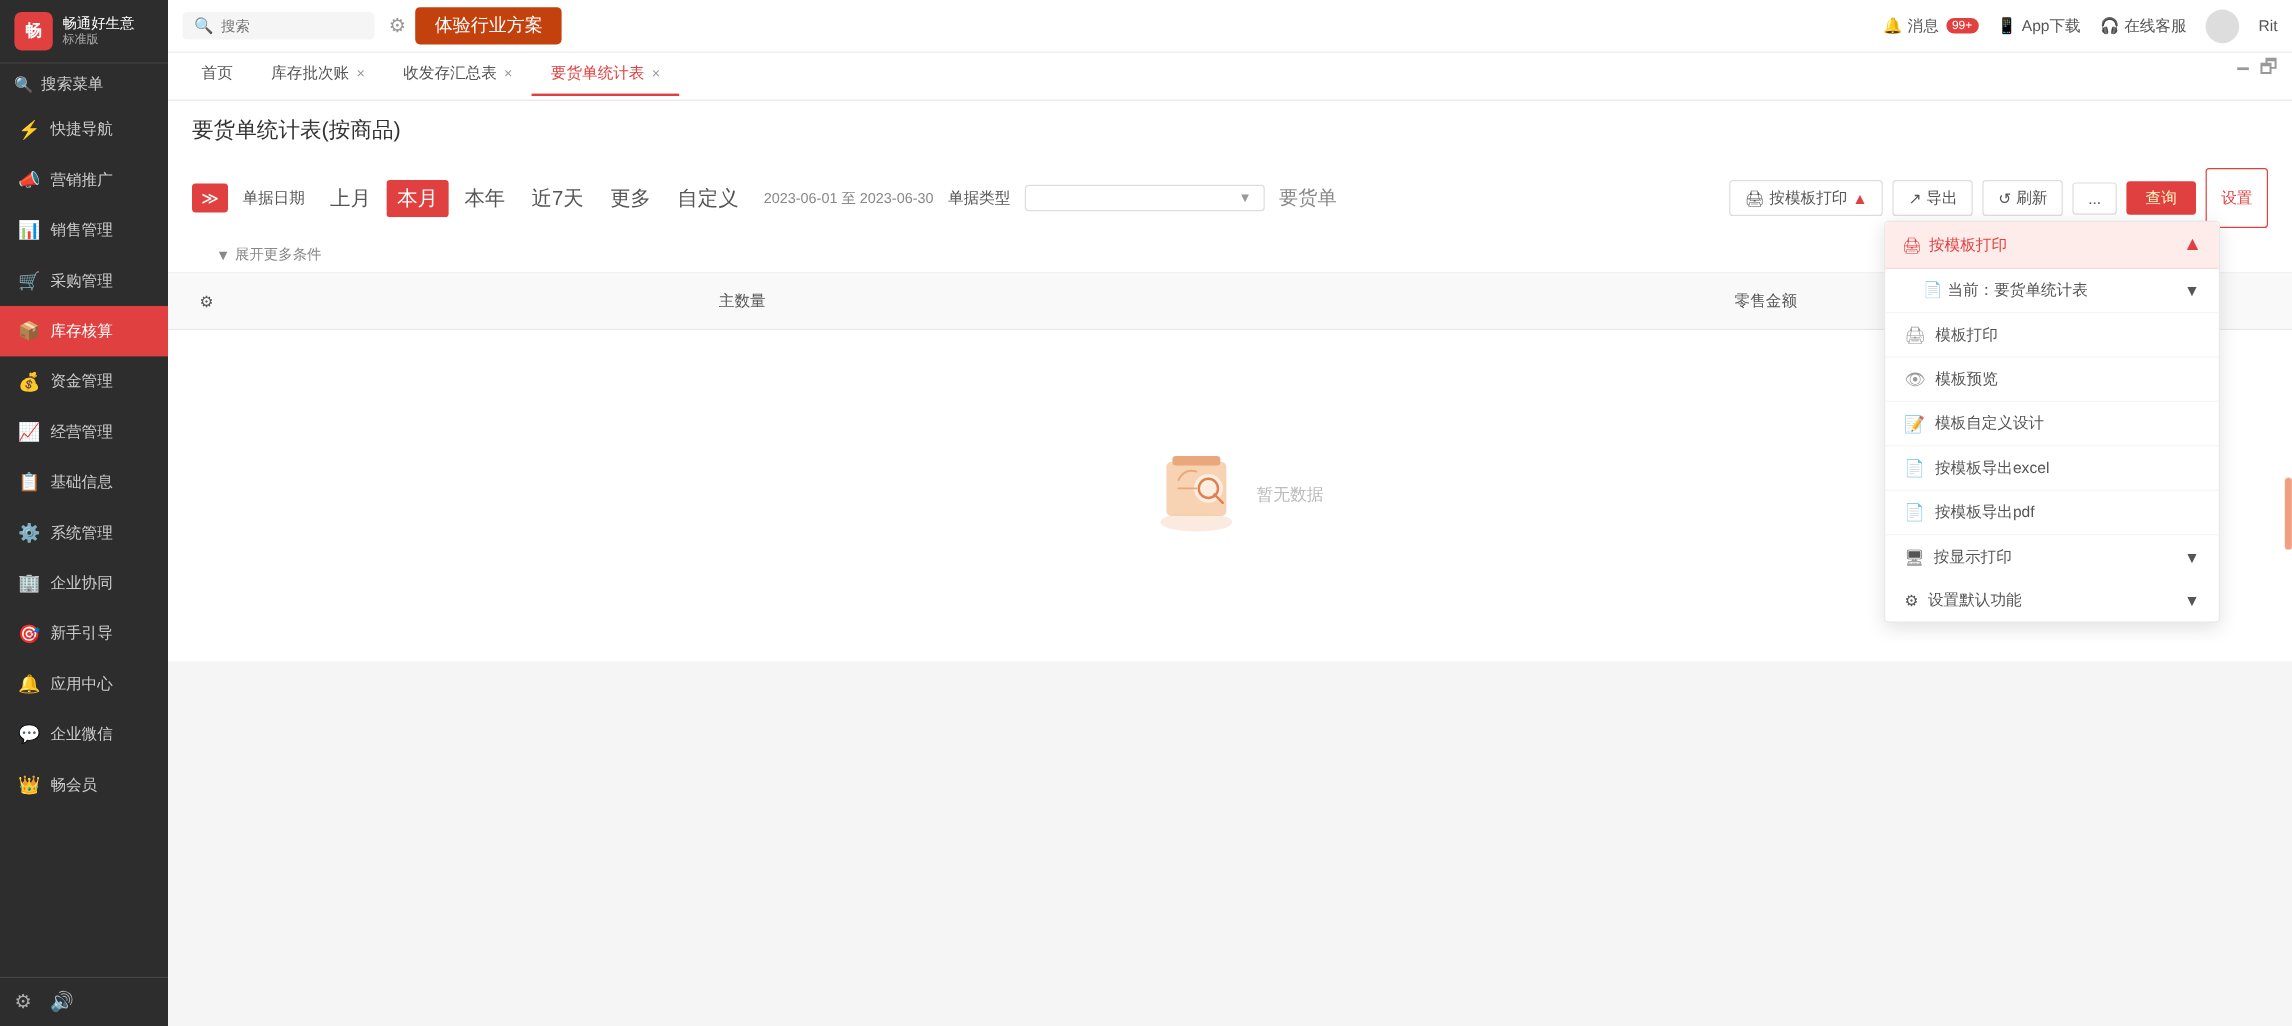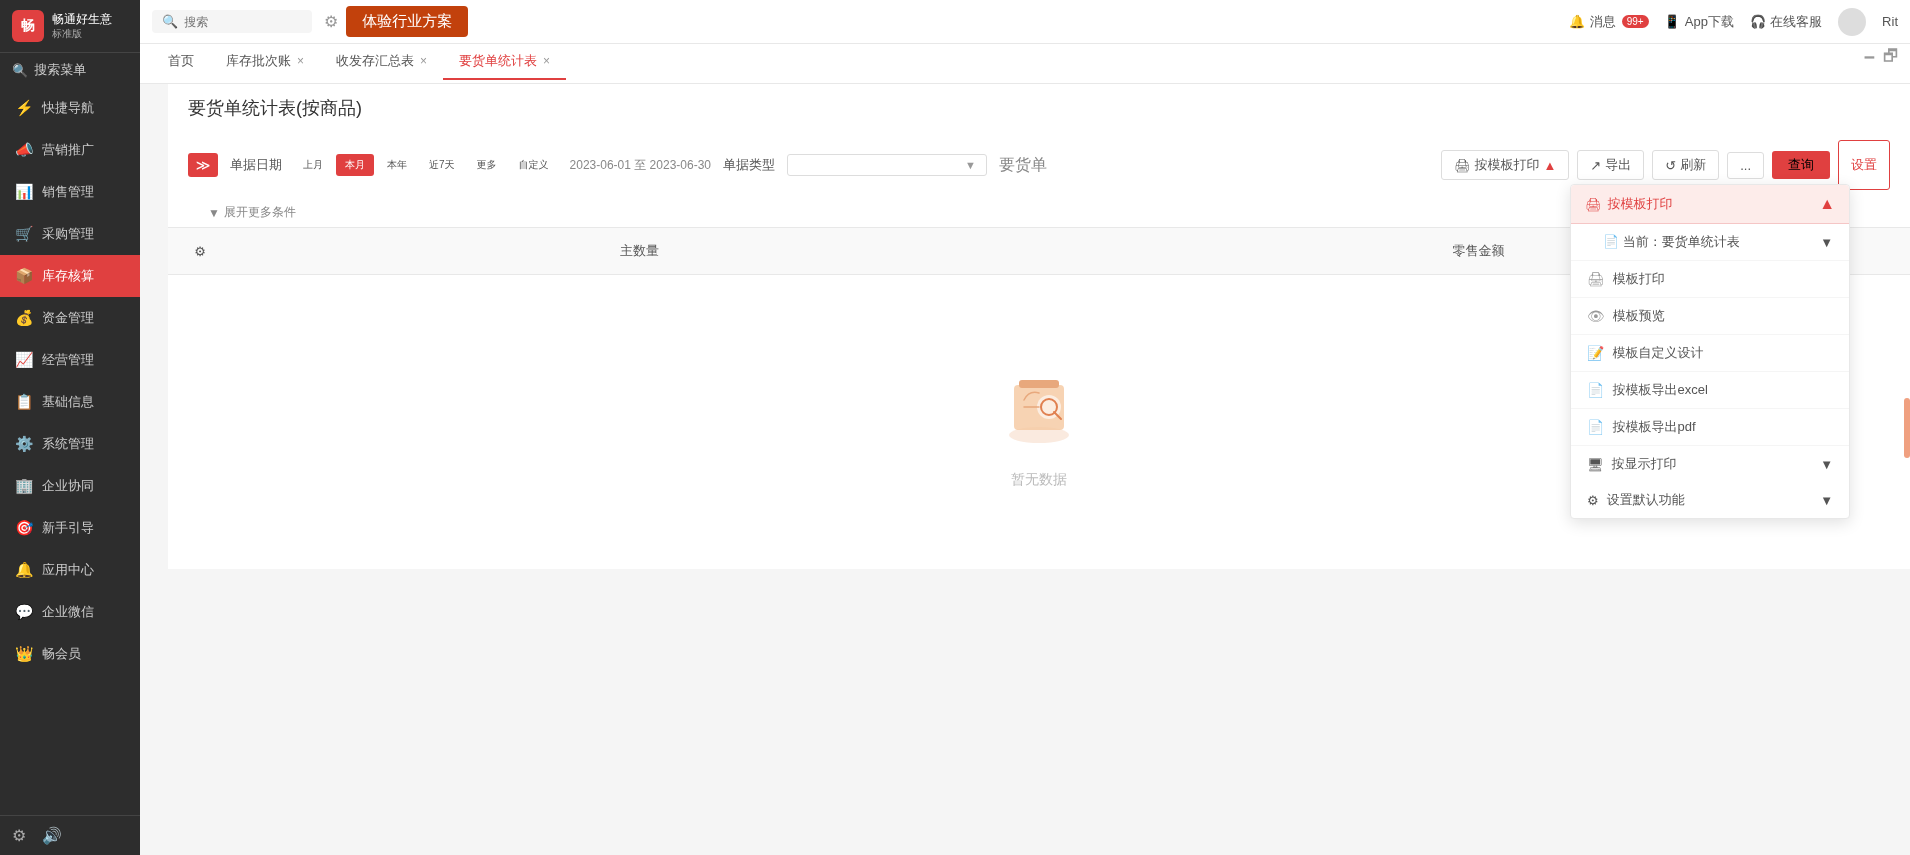--- a/index.html
+++ b/index.html
@@ -99,21 +99,20 @@
       white-space: nowrap;
     }
     .tab.active { color: #e04040; border-bottom: 2px solid #e04040; background: #fff; }
     .tab-close { color: #999; font-size: 12px; cursor: pointer; }
     .tab-window-controls { margin-left: auto; display: flex; gap: 8px; align-items: center; color: #999; cursor: pointer; font-size: 16px; }
 
     
     .content {
       flex: 1; background: #f5f5f5; overflow: auto; padding: 0;
       position: relative;
-      margin-left: 28px;
     }
     .page-header {
       background: #fff; padding: 12px 20px 0 20px;
       border-bottom: 1px solid #e8e8e8;
     }
     .page-title {
       font-size: 18px; font-weight: 500; color: #333; margin-bottom: 12px;
     }
     .filter-bar {
       display: flex; align-items: center; gap: 12px; padding: 8px 0; flex-wrap: wrap;
@@ -121,39 +120,39 @@
     }
     .filter-toggle {
       width: 30px; height: 24px; background: #e04040; color: #fff;
       display: flex; align-items: center; justify-content: center;
       border-radius: 3px; cursor: pointer; font-size: 14px;
     }
     .filter-label { color: #555; font-size: 13px; }
     .date-options { display: flex; gap: 4px; align-items: center; }
     .date-btn {
       padding: 3px 8px; border-radius: 3px; cursor: pointer;
-      font-size: 10px; color: #555; border: 1px solid transparent;
+      font-size: 17px; color: #555; border: 1px solid transparent;
     }
     .date-btn.active { background: #e04040; color: #fff; }
     .date-range { font-size: 12px; color: #888; }
     .filter-dropdown {
       display: flex; align-items: center; gap: 6px;
       border: 1px solid #ddd; border-radius: 3px;
       padding: 4px 10px; background: #fff; cursor: pointer;
       min-width: 200px; font-size: 13px; color: #555;
     }
     .filter-dropdown-arrow { color: #999; font-size: 11px; }
     .filter-right-btns { margin-left: auto; display: flex; gap: 8px; align-items: center; }
     .action-btn-outline {
       display: flex; align-items: center; gap: 4px;
       padding: 5px 12px; border: 1px solid #ddd; border-radius: 3px;
       background: #fff; cursor: pointer; font-size: 13px; color: #555;
     }
     .action-btn-primary {
-      padding: 5px 16px; background: #e04040; color: #000000;
+      padding: 5px 16px; background: #e04040; color: #fef9c3;
       border: none; border-radius: 3px; cursor: pointer; font-size: 13px;
     }
     .action-btn-settings {
       padding: 15px 12px; border: 1px solid #e04040; border-radius: 3px;
       background: #fff; cursor: pointer; font-size: 13px; color: #e04040;
     }
     .expand-more {
       display: flex; align-items: center; gap: 4px;
       color: #888; font-size: 12px; cursor: pointer;
       padding: 6px 0; margin: 0 20px;
@@ -171,22 +170,22 @@
       padding: 6px 8px; text-align: center;
     }
     .th-settings { width: 40px; }
     .th-product { flex: 2; }
     .th-unit { flex: 1; }
     .th-qty { flex: 1; }
     .th-amount { flex: 1; }
 
     
     .empty-state {
-      display: flex; flex-direction: column; align-items: center;
-      justify-content: flex-start; padding: 80px 0; color: #bbb;
+      display: flex; flex-direction: row; align-items: center;
+      justify-content: center; padding: 80px 0; color: #bbb;
     }
     .empty-icon {
       width: 100px; height: 100px; margin-bottom: 16px;
     }
     .empty-text { font-size: 14px; color: #bbb; }
 
     
     .print-dropdown {
       position: absolute;
       top: 100px; right: 60px;

